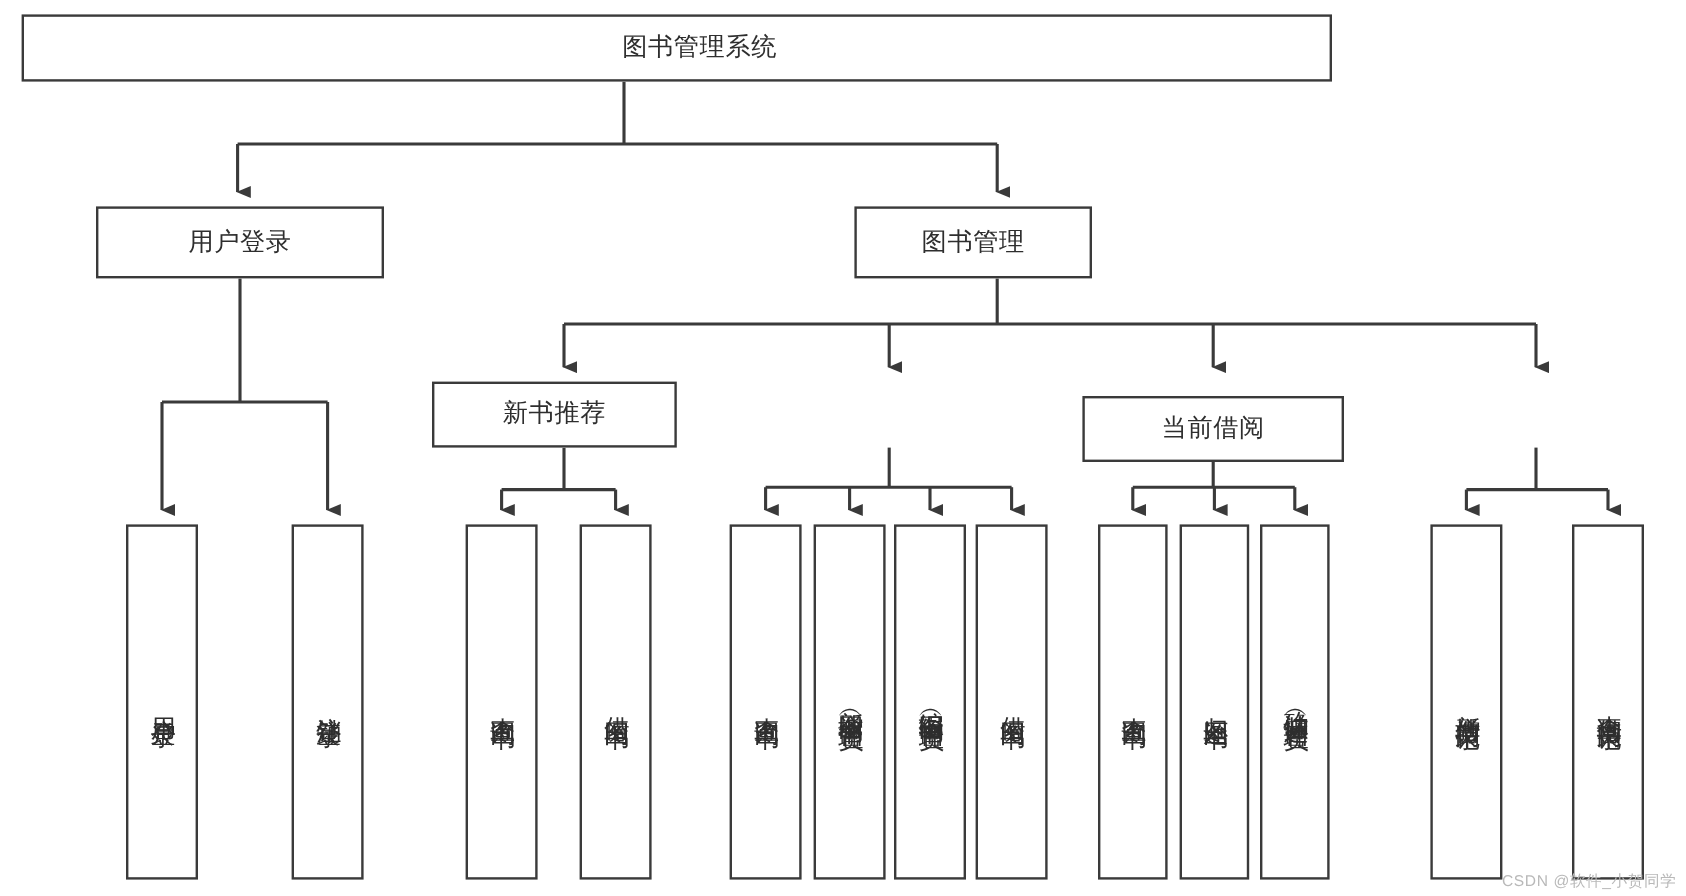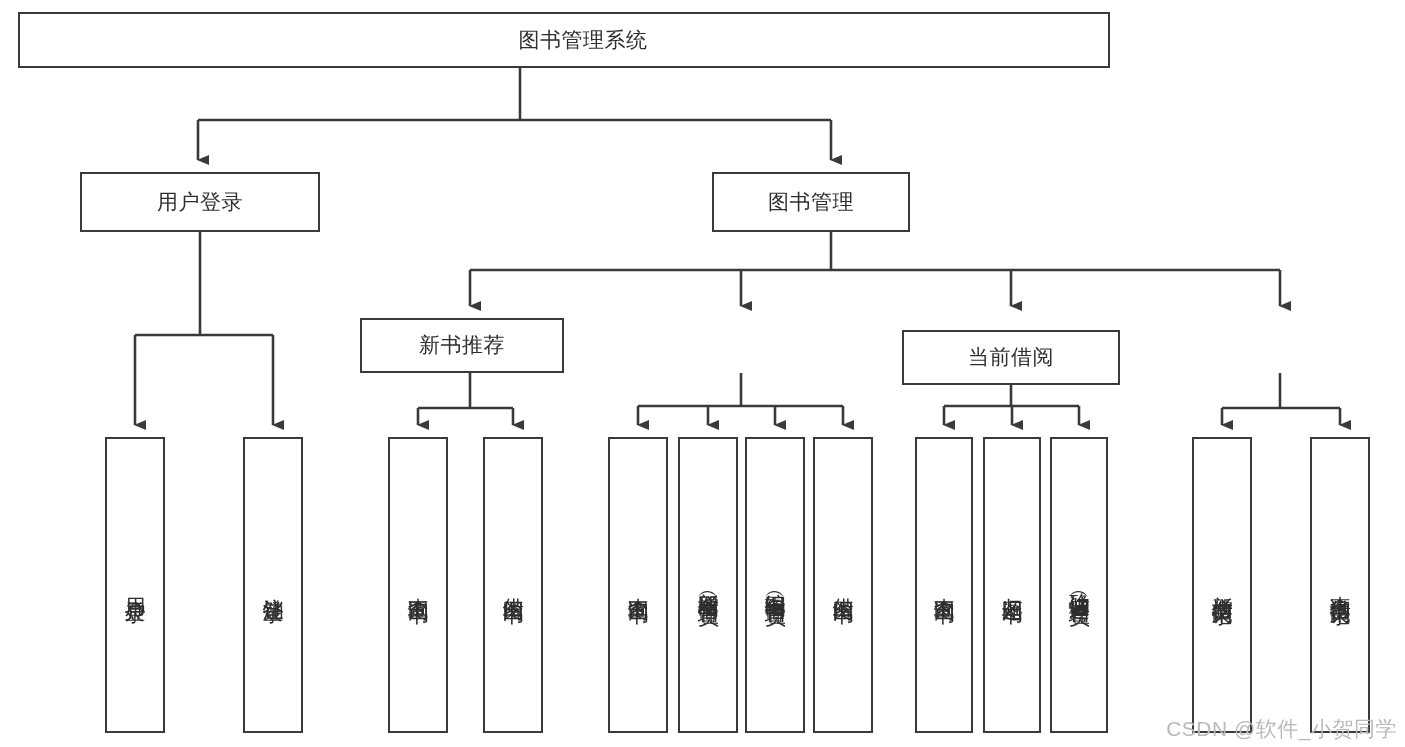--- a/index.html
+++ b/index.html
@@ -51,21 +51,21 @@
     font-size: 21px;
     line-height: 1.25;
     letter-spacing: 2px;
     white-space: nowrap;
     text-align: center;
   }
   #watermark {
     position: absolute;
     right: 8px;
     bottom: 4px;
-    font-size: 21px;
+    font-size: 13px;
     color: #b9b9b9;
     white-space: nowrap;
     letter-spacing: 0.5px;
   }
 </style>
 </head>
 <body>
 
 <div id="canvas">
 

